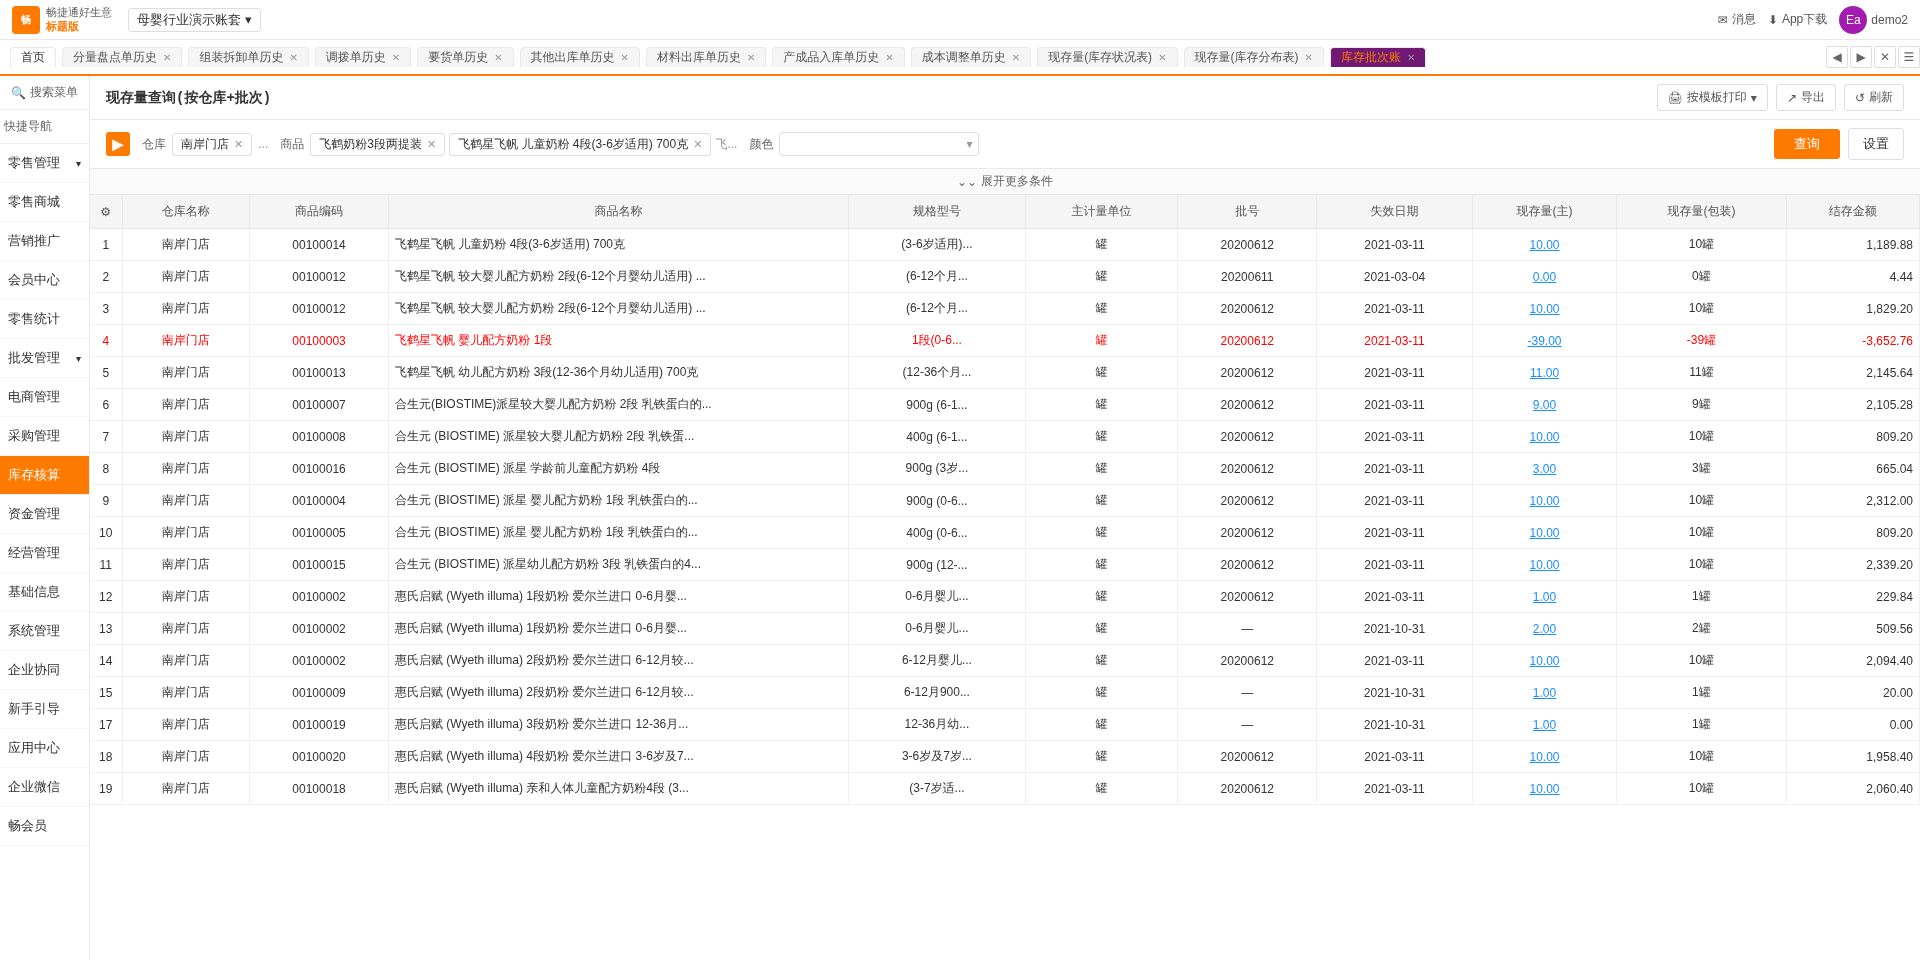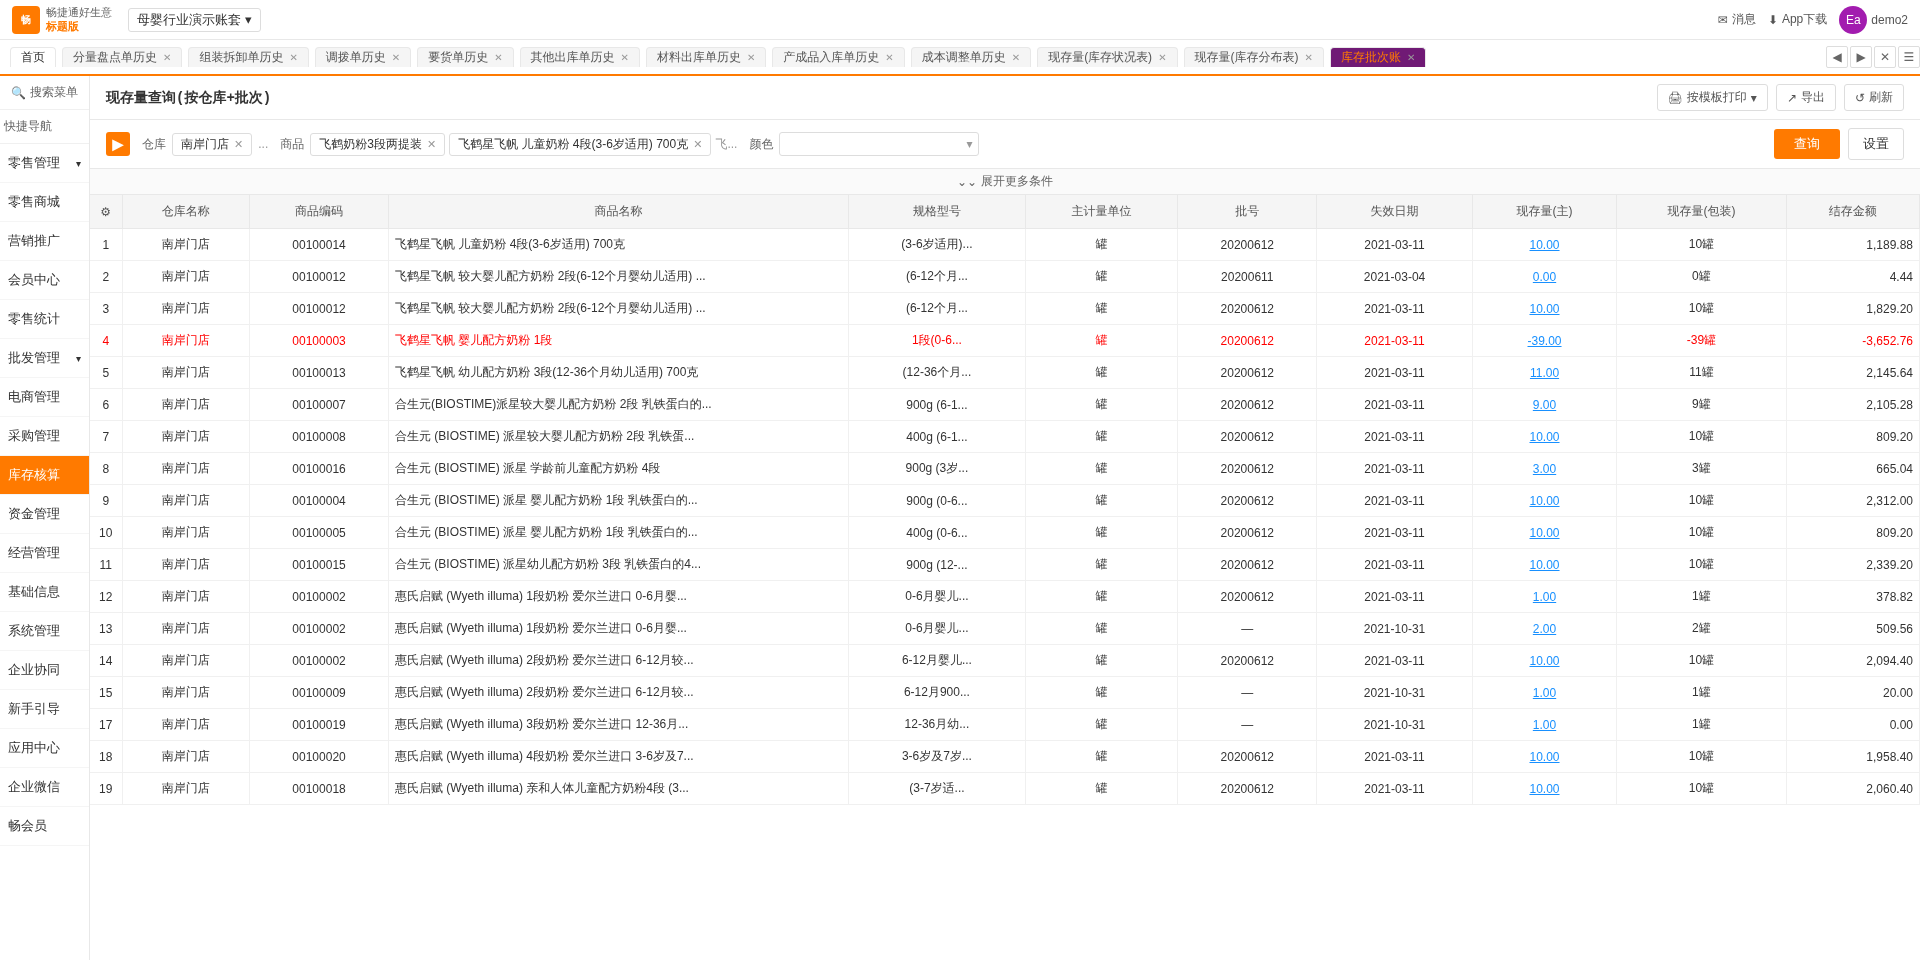--- a/index.html
+++ b/index.html
@@ -516,21 +516,21 @@
     <td>12</td>
     <td>南岸门店</td>
     <td>00100002</td>
     <td class="td-left" style="max-width:220px;overflow:hidden;text-overflow:ellipsis;white-space:nowrap;">惠氏启赋 (Wyeth illuma) 1段奶粉 爱尔兰进口 0-6月婴...</td>
     <td>0-6月婴儿...</td>
     <td>罐</td>
     <td>20200612</td>
     <td>2021-03-11</td>
     <td class=""><span class="link-text ">1.00</span></td>
     <td class="">1罐</td>
-    <td class="td-right">378.82</td>
+    <td class="td-right">229.84</td>
   </tr>
             <tr>
     <td>13</td>
     <td>南岸门店</td>
     <td>00100002</td>
     <td class="td-left" style="max-width:220px;overflow:hidden;text-overflow:ellipsis;white-space:nowrap;">惠氏启赋 (Wyeth illuma) 1段奶粉 爱尔兰进口 0-6月婴...</td>
     <td>0-6月婴儿...</td>
     <td>罐</td>
     <td>—</td>
     <td>2021-10-31</td>

